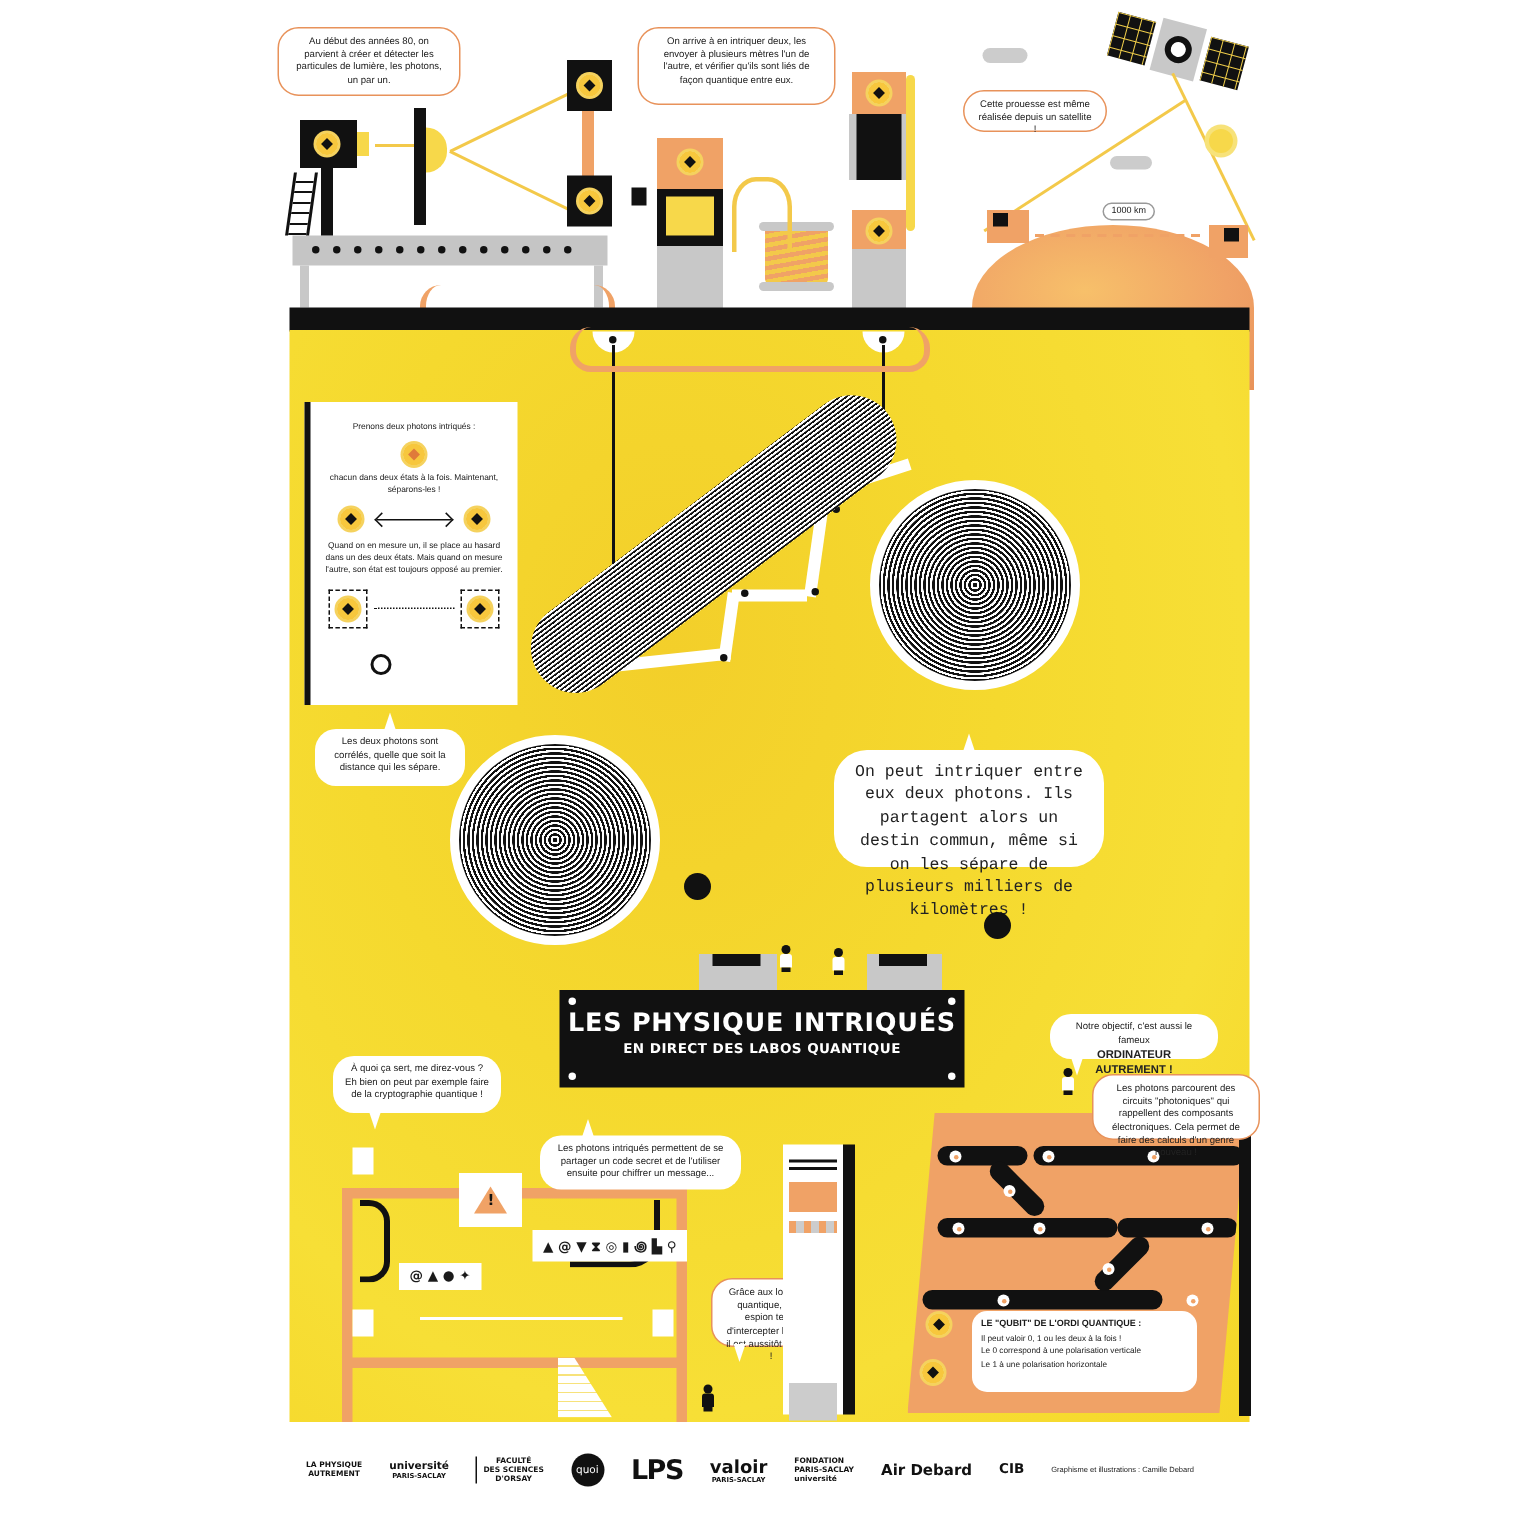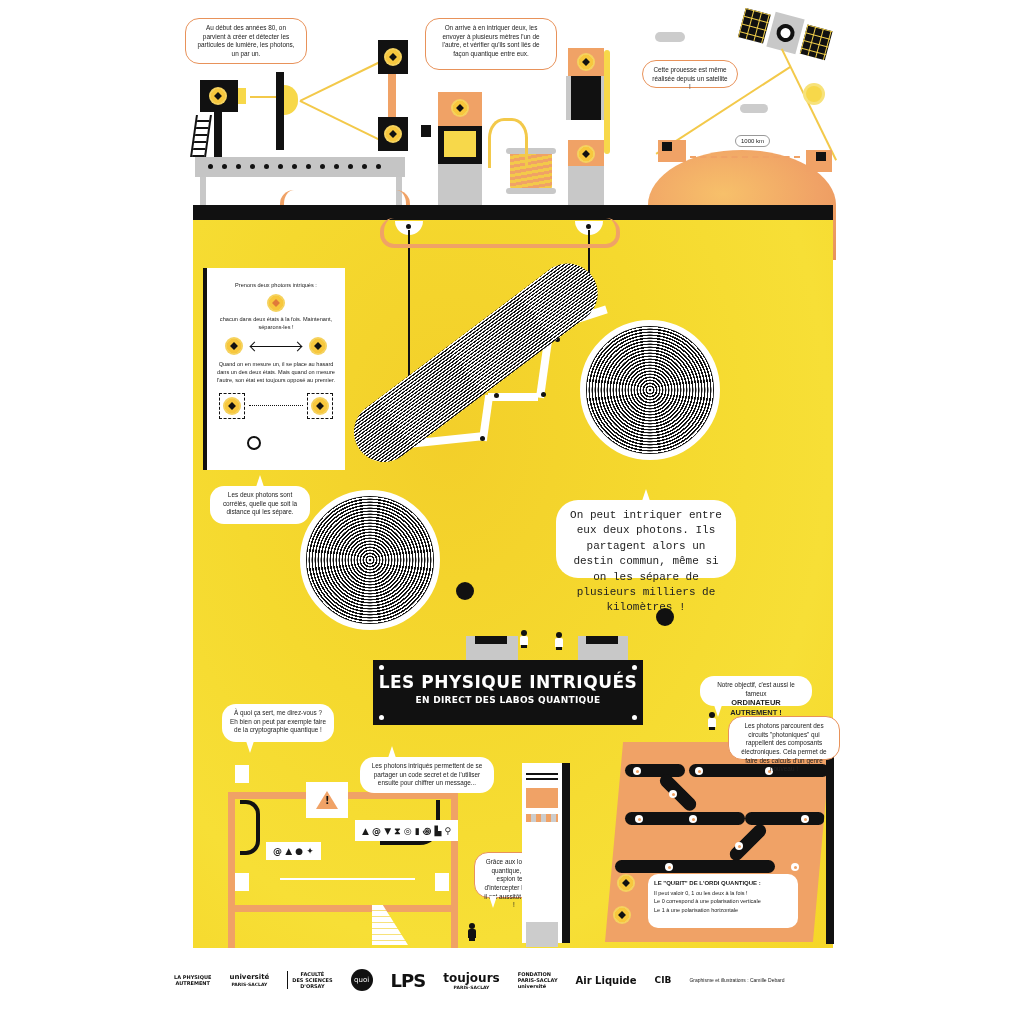--- a/index.html
+++ b/index.html
@@ -134,21 +134,21 @@
   .qubit-card {
     position: absolute; left: 648px; top: 874px; width: 150px; height: 54px; background: #fff;
     border-radius: 10px; font-size: 5.5px; line-height: 1.6; padding: 5px 6px; font-family: "Liberation Sans", sans-serif;
   }
   .qubit-card .qtitle { font-weight: bold; font-size: 6px; }
 
   .server { position: absolute; left: 522px; top: 763px; width: 40px; height: 180px; background: #fff; }
   .server-bar { position: absolute; left: 562px; top: 763px; width: 8px; height: 180px; background: #111; }
 
   
-  .footer { position: absolute; left: 174px; top: 965px; width: 640px; height: 30px; display: flex; align-items: center; gap: 18px; }
+  .footer { position: absolute; left: 204px; top: 965px; width: 640px; height: 30px; display: flex; align-items: center; gap: 18px; }
   .logo { font-family: "DejaVu Sans", sans-serif; color: #111; display: flex; flex-direction: column; align-items: center; justify-content: center; }
   .logo.small { font-size: 5px; font-weight: bold; line-height: 1.2; text-align: center; }
   .logo.cnrs { width: 22px; height: 22px; border-radius: 50%; background: #111; color: #fff; font-size: 7px; }
   .logo.lps { font-size: 18px; font-weight: bold; letter-spacing: -1px; }
   .logo.quantum { font-size: 12px; font-weight: bold; }
   .logo.quantum small { font-size: 4.5px; font-weight: bold; }
   .logo.airliquide { font-size: 10px; font-weight: bold; flex-direction: row; gap: 2px; }
   .logo.cib { font-size: 9px; font-weight: bold; }
   .credit { font-size: 5px; font-family: "Liberation Sans", sans-serif; }
 
@@ -456,29 +456,29 @@
         <span>DES SCIENCES</span>
         <span>D'ORSAY</span>
     </div>
     <div class="logo cnrs">
         <span>quoi</span>
       </div>
     <div class="logo lps">
         <span>LPS</span>
       </div>
     <div class="logo quantum">
-      <span>toujours</span>
+      <span>valoir</span>
         <small>PARIS-SACLAY</small>
     </div>
     <div class="logo small" style="align-items:flex-start;">
       <span>FONDATION</span>
         <span>PARIS-SACLAY</span>
         <span>université</span>
     </div>
     <div class="logo airliquide">
-        <span>Air Liquide</span>
+        <span>Air Debard</span>
       </div>
     <div class="logo cib">
         <span>CIB</span>
       </div>
     <div class="credit">Graphisme et illustrations : Camille Debard</div>
   </div>
 </div>
 
 </body></html>

